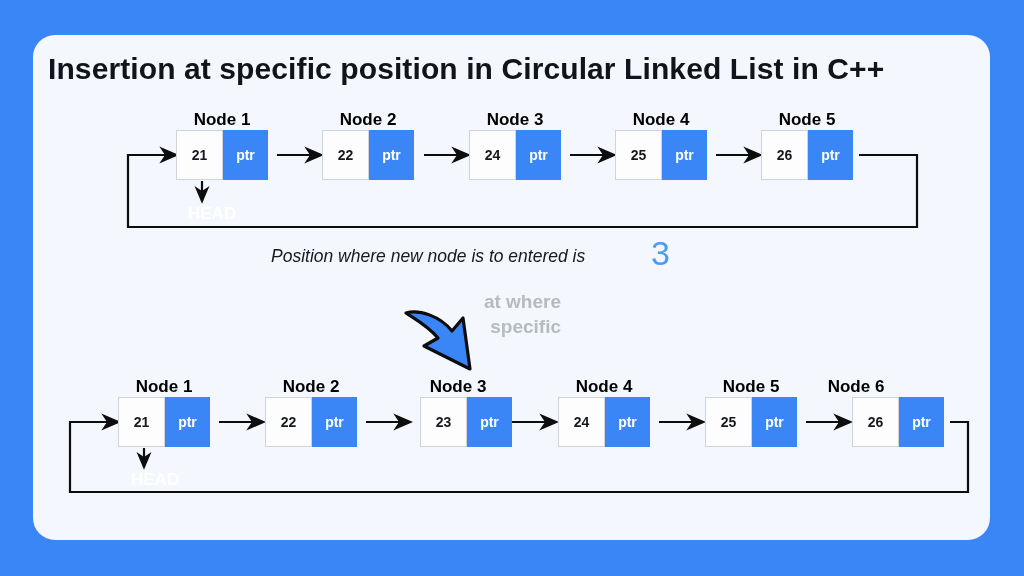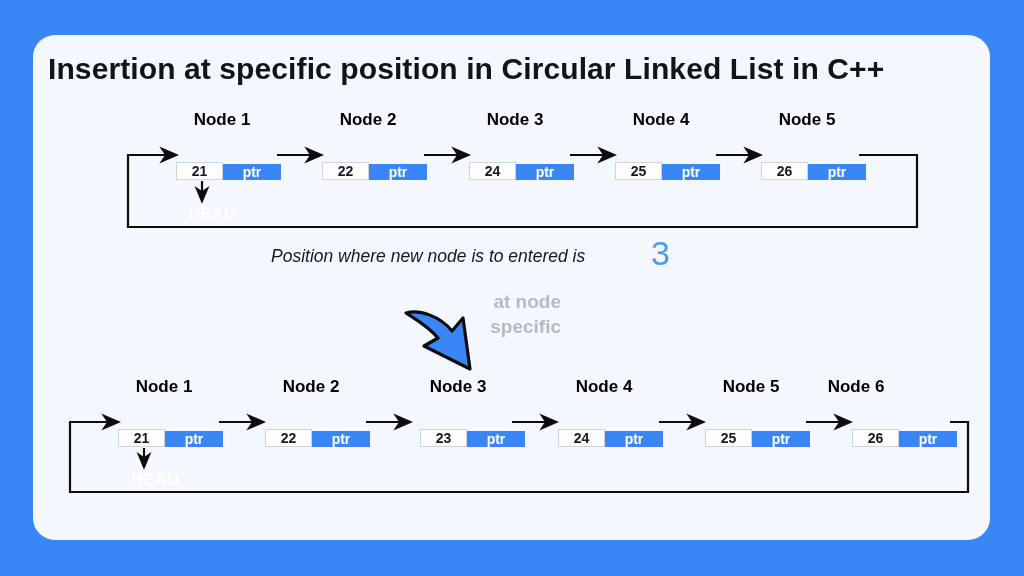--- a/index.html
+++ b/index.html
@@ -37,36 +37,35 @@
     letter-spacing: 0.1px;
     white-space: nowrap;
   }
 
   
   .node {
     position: absolute;
     display: flex;
     height: 50px;
     box-sizing: border-box;
-    align-items: flex-end;
   }
   .node .cell-val {
     width: 47px;
     background: #fdfdfd;
     border: 1px solid #cfd3da;
     box-sizing: border-box;
     display: flex;
     align-items: center;
     justify-content: center;
     font-size: 14px;
     font-weight: 700;
     color: #15191f;
   }
   .node .cell-ptr {
-    width: 58px;
+    width: 45px;
     background: #3b86f7;
     box-sizing: border-box;
     display: flex;
     align-items: center;
     justify-content: center;
     font-size: 14px;
     font-weight: 700;
     color: #ffffff;
   }
   .node-label {
@@ -210,21 +209,21 @@
     <div class="cell-val">26</div>
     <div class="cell-ptr">ptr</div>
   </div>
 
   <div class="head-label" style="left:188px; top:204px;">HEAD</div>
 
   <div id="position-caption">Position where new node is to entered is</div>
   <div id="position-value">3</div>
 
   <div id="annotation">
-    <div>at node</div>
+    <div>at where</div>
     <div>specific</div>
   </div>
 
   <div class="node-label" style="left:164px; top:377px;">Node 1</div>
   <div class="node" style="left:118px; top:397px;">
     <div class="cell-val">21</div>
     <div class="cell-ptr">ptr</div>
   </div>
 
   <div class="node-label" style="left:311px; top:377px;">Node 2</div>

